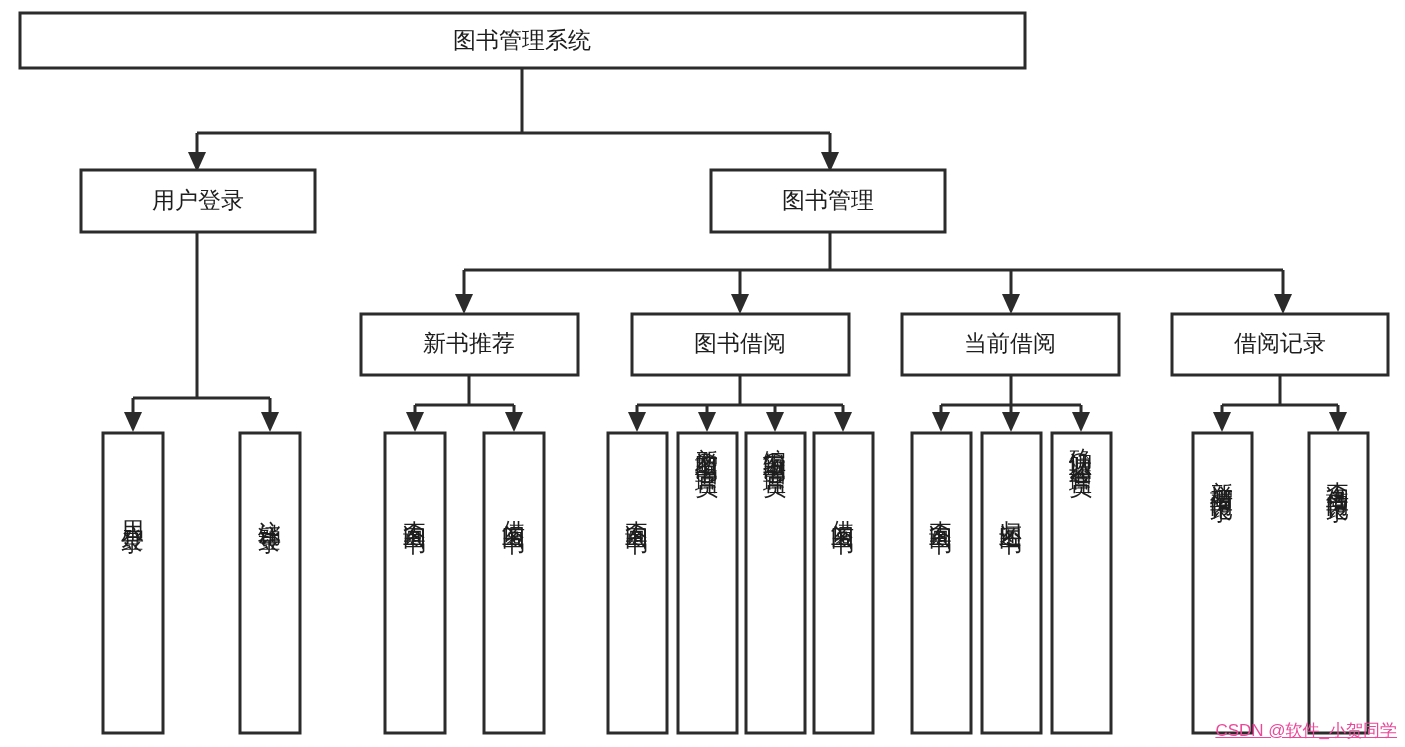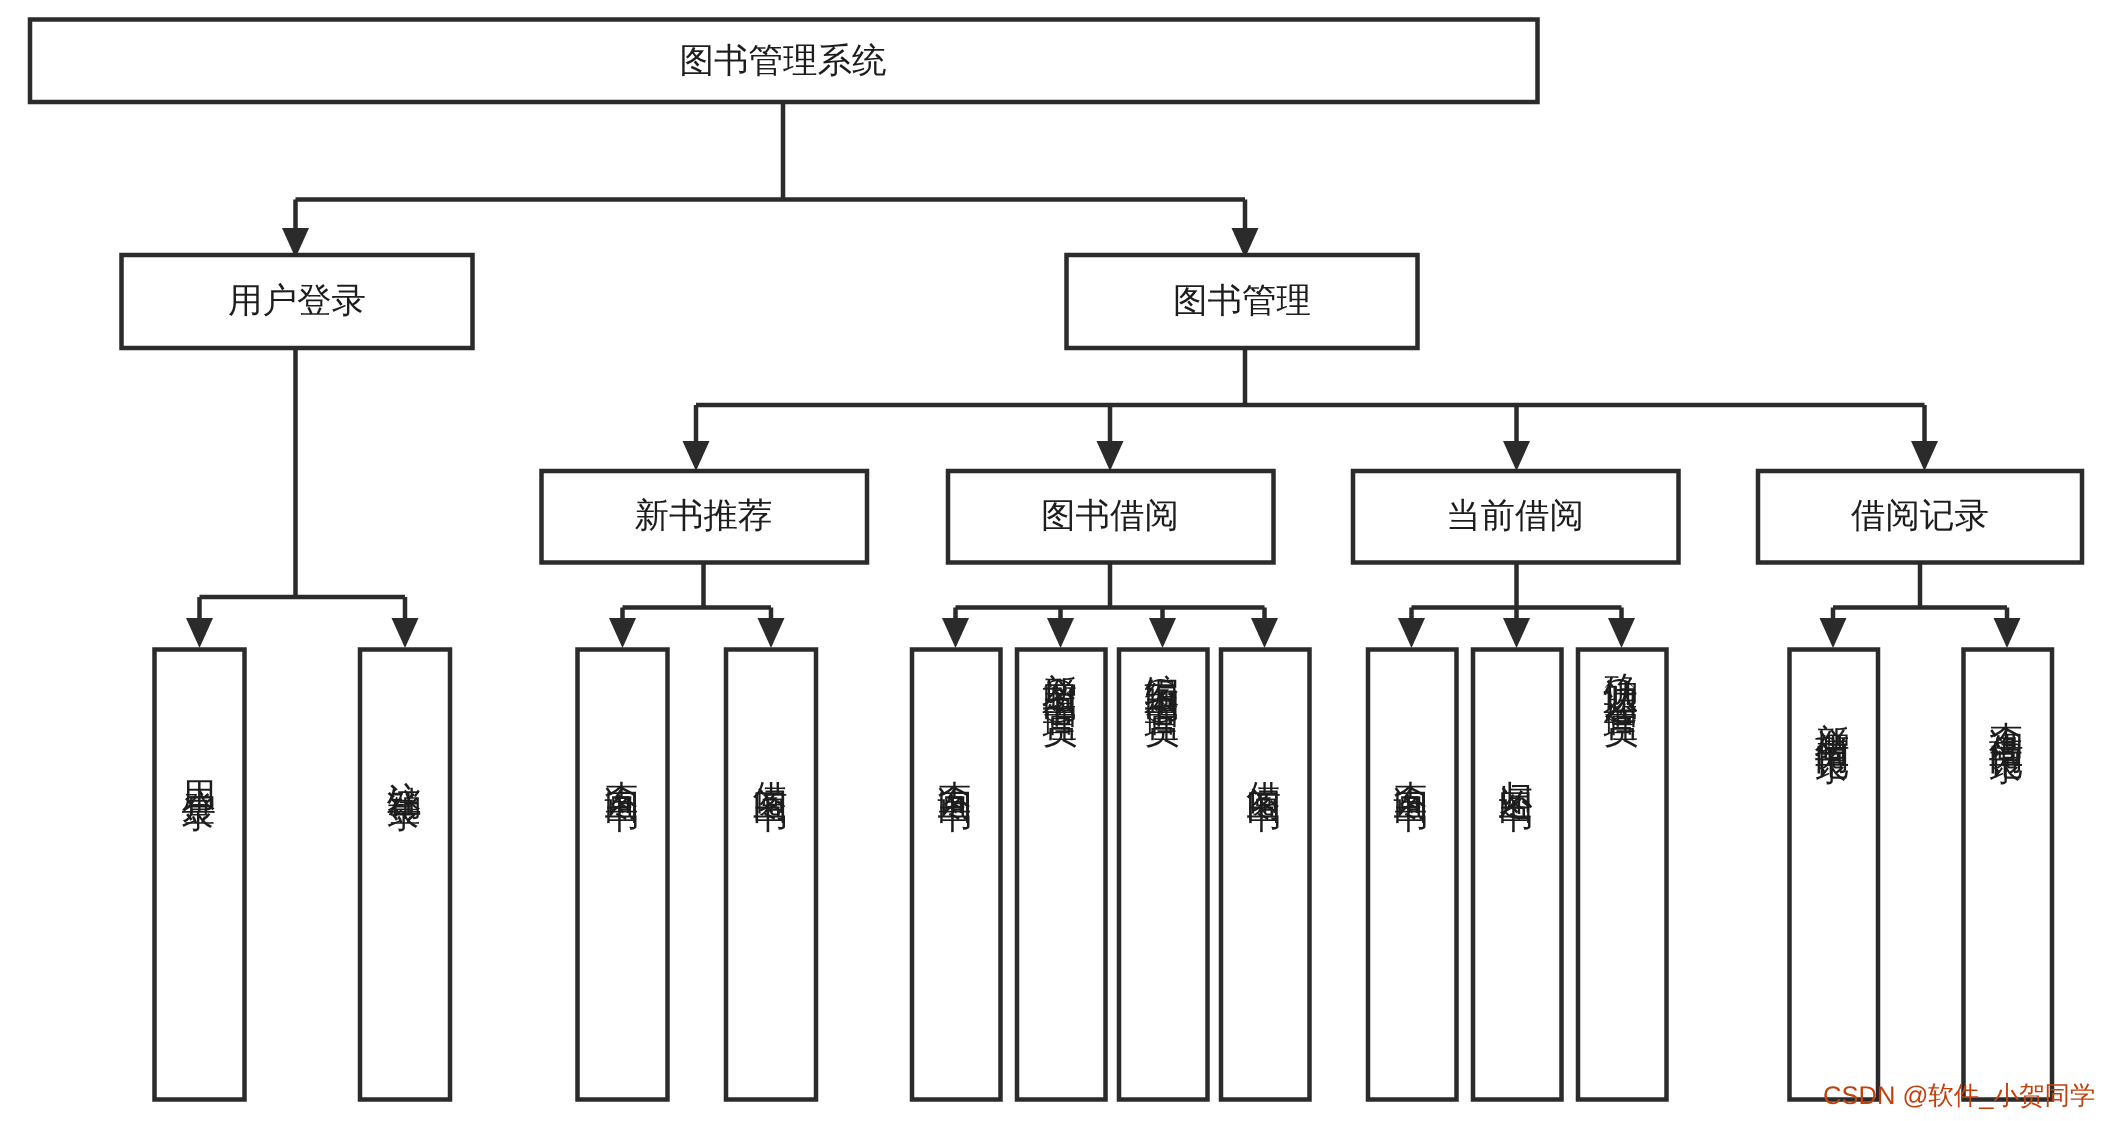--- a/index.html
+++ b/index.html
@@ -15,23 +15,24 @@
     fill:#1d1d1d;font-family:"Liberation Sans","DejaVu Sans",sans-serif;
     font-size:23px;text-anchor:middle;dominant-baseline:middle;
   }
   .vlbl{
     fill:#1d1d1d;font-family:"Liberation Sans","DejaVu Sans",sans-serif;
     font-size:23px;text-anchor:middle;
     writing-mode:tb;glyph-orientation-vertical:0;letter-spacing:4px;
   }
   .watermark{
     position:absolute;right:8px;bottom:5px;
-    color:#c2410c;font-size:17px;white-space:nowrap;
+    color:#ec4899;font-size:17px;white-space:nowrap;
     font-family:"Liberation Sans","DejaVu Sans",sans-serif;
     pointer-events:none;
+    text-decoration:underline;
   }
 </style>
 </head>
 <body>
 
 <svg id="diagram" viewBox="0 0 1405 747" xmlns="http://www.w3.org/2000/svg">
 
   <g>
 
     <path class="conn" d="M 522 68 L 522 133 M 197 133 L 830 133 M 197 133 L 197 155 M 830 133 L 830 155"></path>

